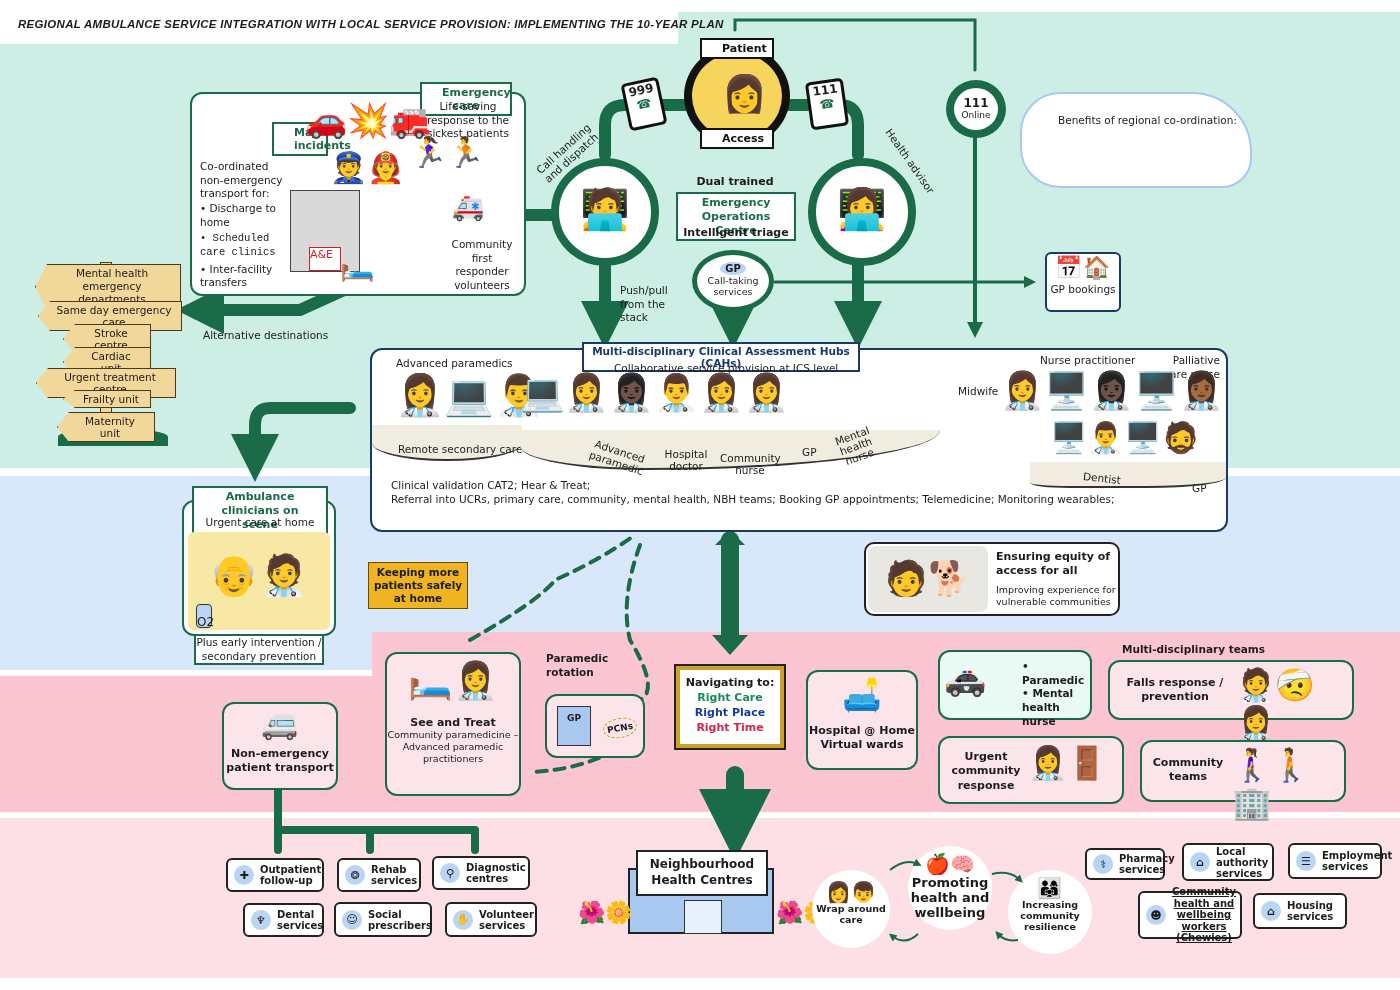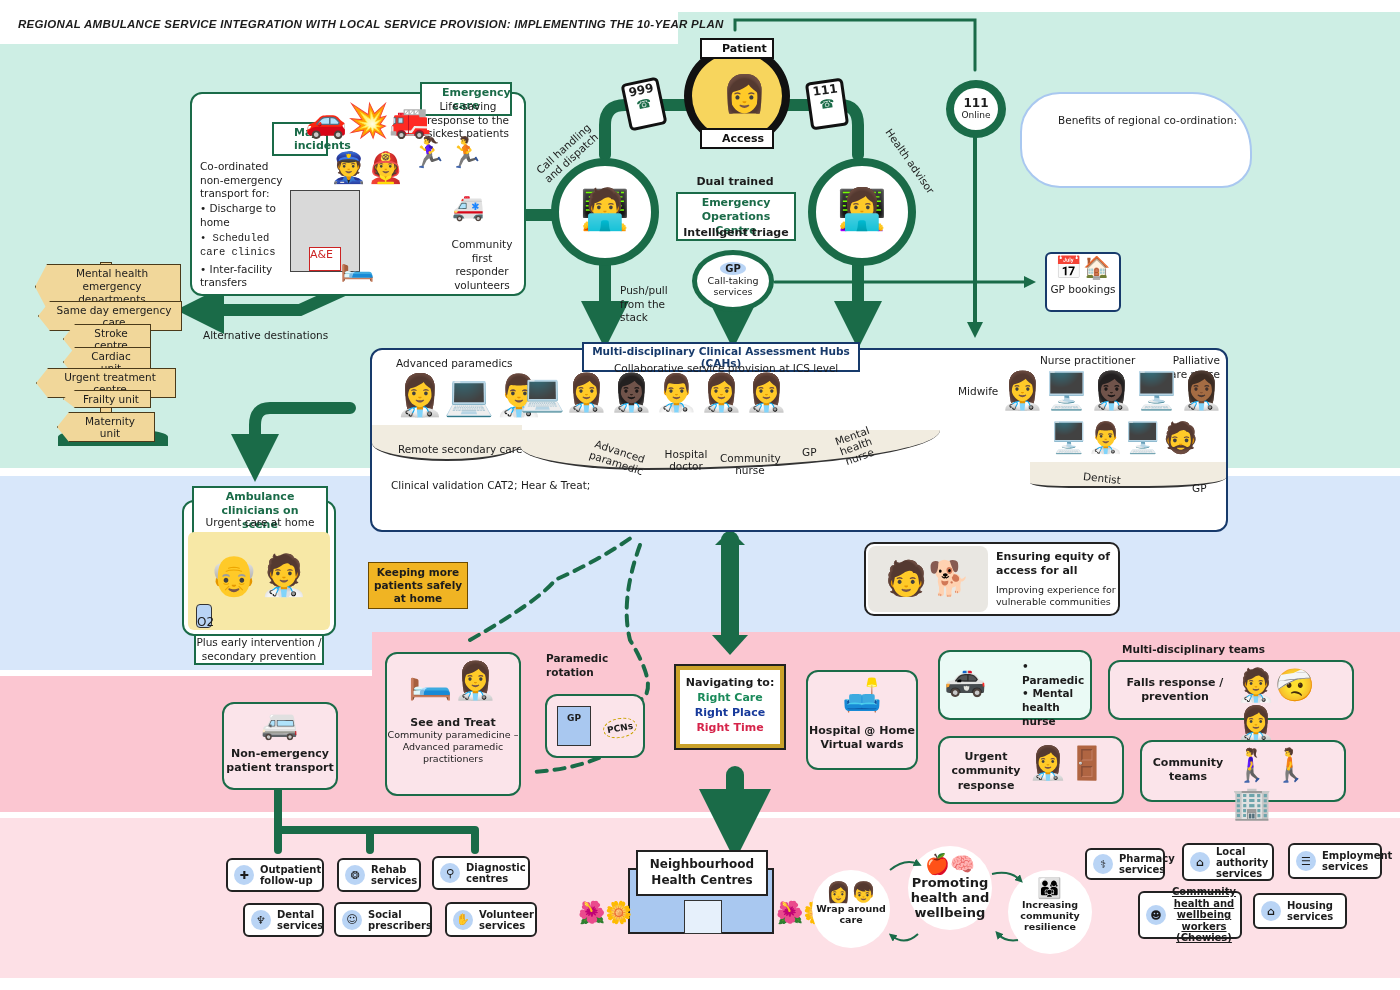--- a/index.html
+++ b/index.html
@@ -160,20 +160,21 @@
 <div class="abs txt" style="left:958px;top:385px;">Midwife</div>
 <div class="abs txt" style="left:1040px;top:354px;">Nurse practitioner</div>
 <div class="abs txt" style="left:1148px;top:354px;width:72px;text-align:right;line-height:1.3;">Palliative care nurse</div>
 <div class="abs" style="left:1000px;top:370px;font-size:36px;">👩‍⚕️🖥️👩🏿‍⚕️🖥️👩🏾‍⚕️</div>
 <div class="abs" style="left:1050px;top:420px;font-size:30px;">🖥️👨‍⚕️🖥️🧔</div>
 <div class="abs" style="left:1030px;top:462px;width:196px;height:26px;background:#f1ece0;border-bottom:2px solid #333;border-radius:0 0 40% 20%;"></div>
 <div class="abs txt" style="left:1083px;top:472px;transform:rotate(6deg);">Dentist</div>
 <div class="abs txt" style="left:1192px;top:482px;">GP</div>
 <div class="abs txt" style="left:381px;top:478px;line-height:1.35;margin-left:10px;">
   <div>Clinical validation CAT2; Hear &amp; Treat;</div>
+  <div>Referral into UCRs, primary care, community, mental health, NBH teams; Booking GP appointments; Telemedicine; Monitoring wearables;</div>
 </div>
 
 <div class="abs green-box" style="left:182px;top:500px;width:154px;height:136px;"></div>
 <div class="abs tag" style="left:192px;top:486px;width:136px;line-height:1.25;">Ambulance clinicians on scene</div>
 <div class="abs txt ctr" style="left:190px;top:516px;width:140px;">Urgent care at home</div>
 <div class="abs" style="left:188px;top:532px;width:142px;height:98px;background:#f7e8a6;border-radius:6px;font-size:40px;text-align:center;padding-top:20px;">👴🧑‍⚕️</div>
 <div class="abs" style="left:196px;top:604px;width:16px;height:24px;background:#b9d4f5;border:1px solid #333;border-radius:4px;font-size:12px;text-align:center;padding-top:10px;">O2</div>
 <div class="abs txt ctr" style="left:194px;top:634px;width:130px;border:2px solid #1a6b48;background:#fff;">Plus early intervention / secondary prevention</div>
 <div class="abs bold ctr" style="left:368px;top:562px;width:100px;background:#f0b423;border:1.5px solid #6b4a00;font-size:10.5px;line-height:1.25;padding:3px;">Keeping more patients safely at home</div>
 

